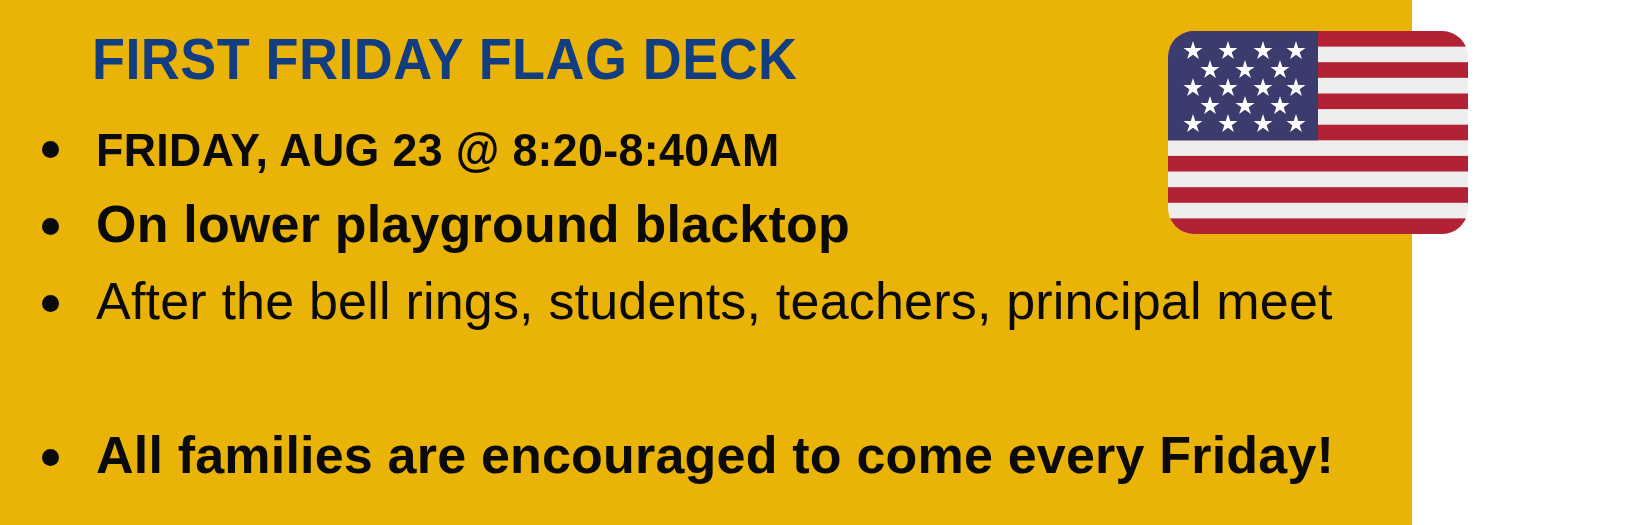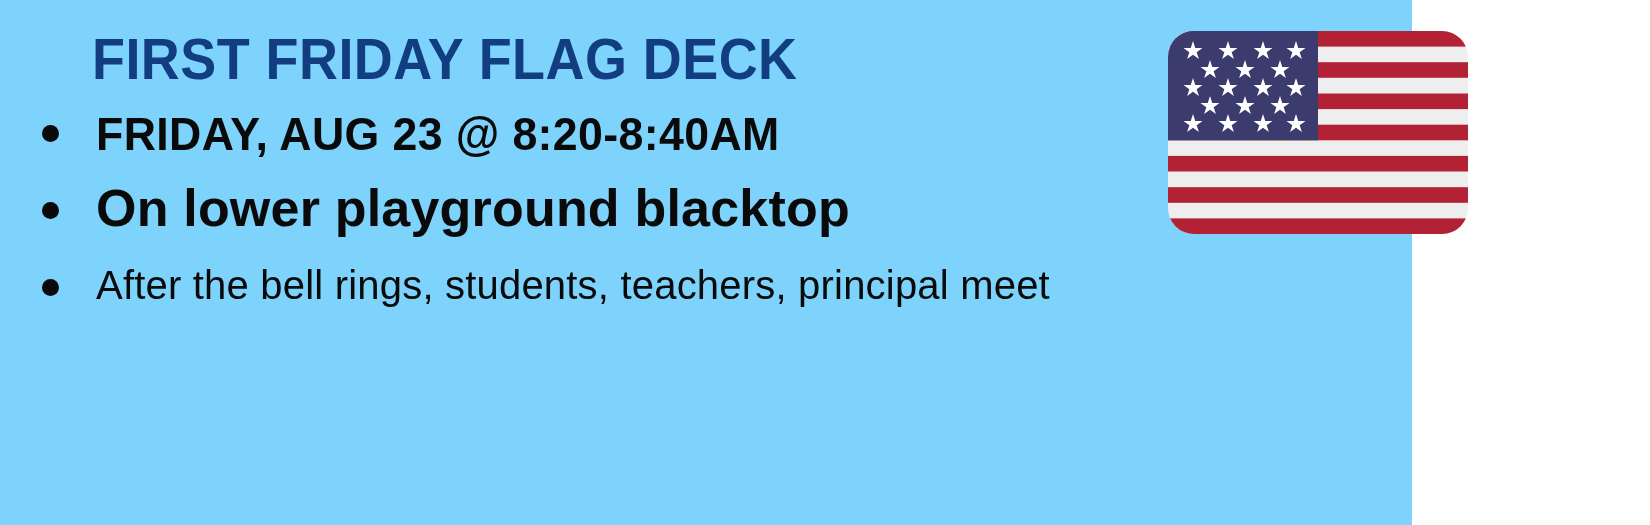--- a/index.html
+++ b/index.html
@@ -12,21 +12,21 @@
     height: 525px;
     overflow: hidden;
     font-family: "Liberation Sans", sans-serif;
     -webkit-font-smoothing: antialiased;
   }
 
   #flyer {
     position: relative;
     width: 1412px;
     height: 525px;
-    background: #7dd3fc;
+    background: #eab308;
   }
 
   
   .title {
     position: absolute;
     left: 92px;
     top: 28px;
     color: #123d80;
     font-family: "Liberation Sans Narrow", "Liberation Sans", sans-serif;
     font-weight: bold;
@@ -35,21 +35,21 @@
     letter-spacing: 0.5px;
     transform: scaleX(0.93);
     transform-origin: left center;
     white-space: nowrap;
   }
 
   
   .bullets {
     position: absolute;
     left: 34px;
-    top: 98px;
+    top: 114px;
     width: 1520px;
     list-style: none;
     margin: 0;
     padding: 0;
   }
   .bullet-row {
     position: relative;
     padding-left: 62px;
     color: #0a0a0a;
   }
@@ -92,21 +92,21 @@
     line-height: 77px;
     letter-spacing: 0.2px;
     white-space: nowrap;
   }
 
   .row-wrap { height: 154px; }
   .row-wrap .bullet-dot { top: 32px; }
   .row-wrap .bullet-text {
     font-family: "Liberation Sans Narrow", "Liberation Sans", sans-serif;
     font-weight: normal;
-    font-size: 40px;
+    font-size: 52px;
     line-height: 77px;
     letter-spacing: 0.2px;
   }
   .row-wrap .line { display: block; white-space: nowrap; }
 
   
   .flag {
     position: absolute;
     left: 1168px;
     top: 31px;
@@ -133,20 +133,24 @@
       <span class="bullet-text">On lower playground blacktop</span>
     </li>
 
     <li class="bullet-row row-wrap">
       <span class="bullet-dot"></span>
       <span class="bullet-text">
         <span class="line">After the bell rings, students, teachers, principal meet</span>
       </span>
     </li>
 
+    <li class="bullet-row row-light">
+      <span class="bullet-dot"></span>
+      <span class="bullet-text">All families are encouraged to come every Friday!</span>
+    </li>
 
   </ul>
 
   <svg class="flag" viewBox="0 0 300 203">
     <defs>
       <clipPath id="flagClip">
         <rect x="0" y="0" width="300" height="203" rx="26" ry="26"></rect>
       </clipPath>
       <g id="starShape">
         <path d="M0,-10 L2.25,-3.1 L9.5,-3.1 L3.65,1.2 L5.9,8.1 L0,3.85 L-5.9,8.1 L-3.65,1.2 L-9.5,-3.1 L-2.25,-3.1 Z"></path>

